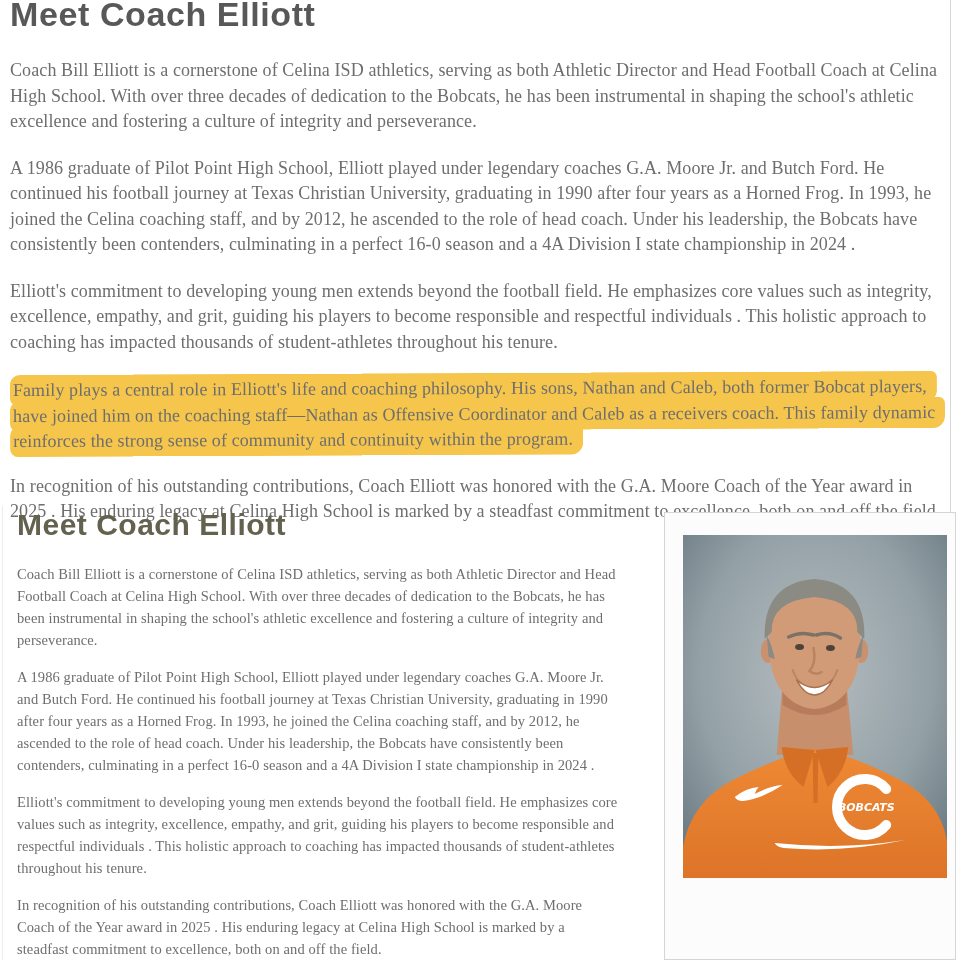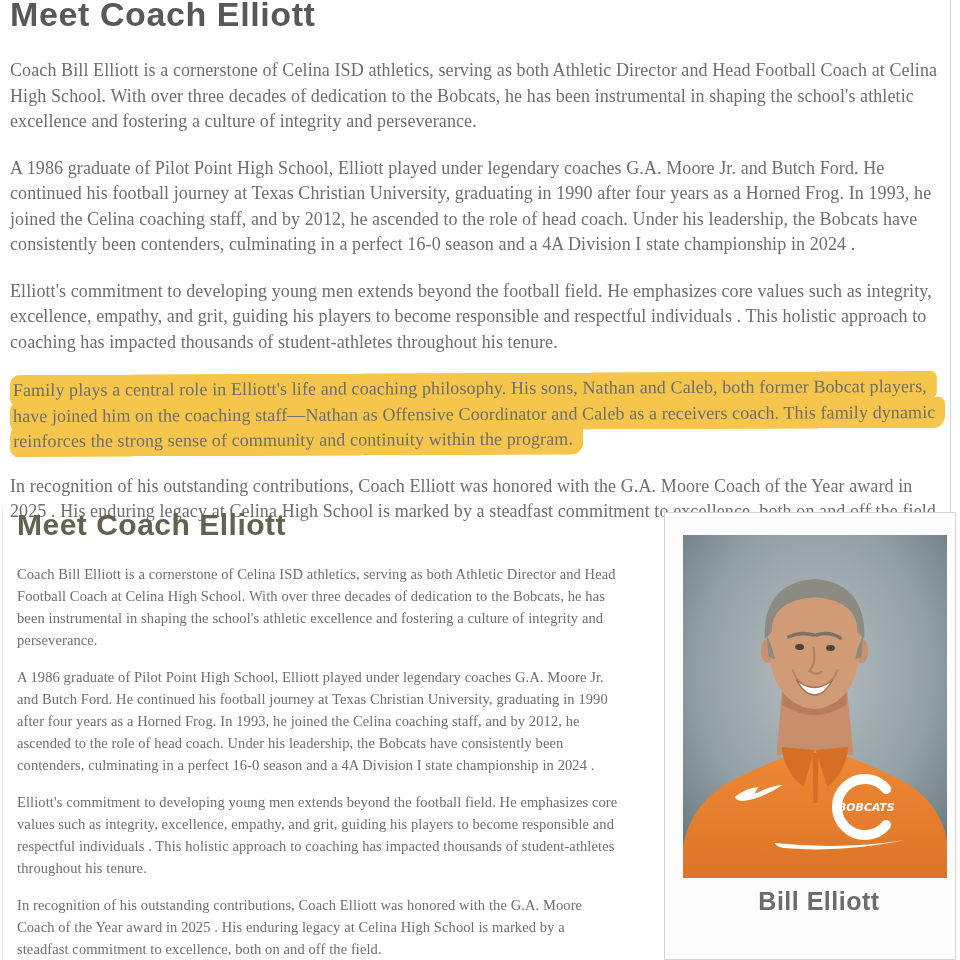--- a/index.html
+++ b/index.html
@@ -137,15 +137,14 @@
     <path d="M52,262 q11,-9 24,-10 q-3,3 -4,7 q15,-8 28,-9 q-21,14 -40,16 q-6,0 -8,-4 Z" fill="#ffffff"></path>
 
     <g transform="translate(182,272)">
       <path d="M22,-18 A28,28 0 1 0 22,18" fill="none" stroke="#ffffff" stroke-width="10" stroke-linecap="round"></path>
       <text x="2" y="4" text-anchor="middle" font-family="DejaVu Sans, sans-serif" font-size="11" font-weight="bold" font-style="italic" fill="#ffffff">BOBCATS</text>
     </g>
 
     <path d="M92,308 q68,7 131,-3 q-62,13 -122,8 q-7,-1 -9,-5 Z" fill="#ffffff"></path>
   </svg>
 
-  <div class="card-name">Bill Elliott</div>
 
 </aside>
 
 </body></html>

